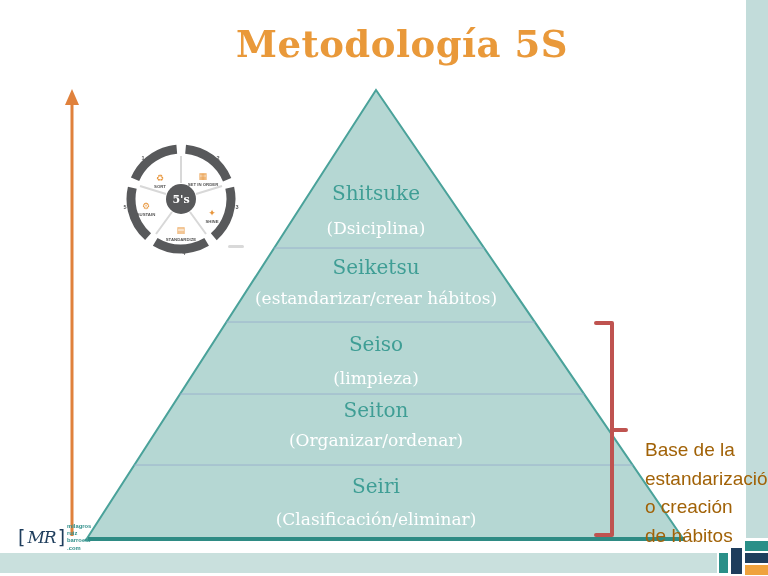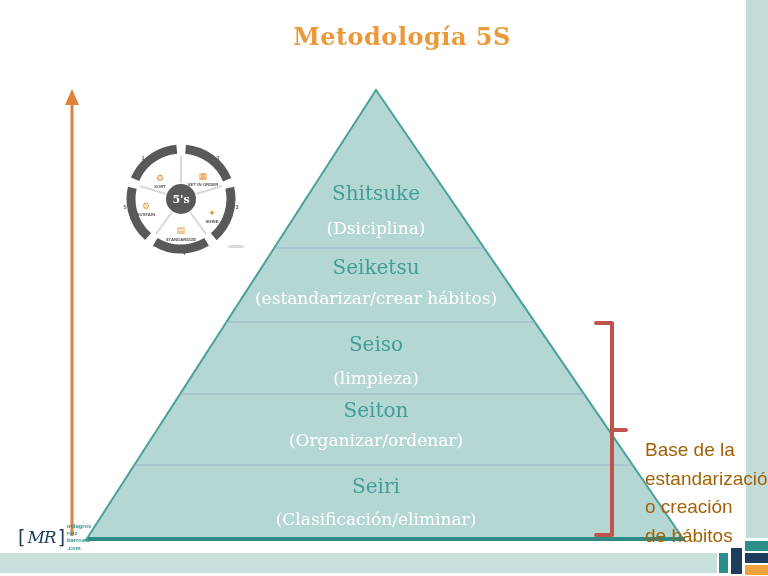--- a/index.html
+++ b/index.html
@@ -2,21 +2,21 @@
 <html><head>
 <meta charset="utf-8">
 <style>
   html,body{margin:0;padding:0;}
   body{width:768px;height:576px;position:relative;background:#ffffff;overflow:hidden;
        font-family:"Liberation Sans",sans-serif;}
   .abs{position:absolute;}
 
   
   #title{top:22px;left:0;right:0;text-align:center;padding-left:36px;
-         font-family:"DejaVu Serif",serif;font-weight:700;font-size:24px;
+         font-family:"DejaVu Serif",serif;font-weight:700;font-size:37px;
          letter-spacing:0.5px;color:#e9993a;}
 
   
   #right-stripe{right:0;top:0;width:22px;height:538px;background:#c2dcda;}
   #bottom-band{left:0;top:553px;width:717px;height:20px;background:#c9e0dd;}
   .sq{position:absolute;}
   #sq-teal-v{left:719px;top:553px;width:9px;height:20px;background:#2a8f88;}
   #sq-navy-v{left:731px;top:548px;width:11px;height:26px;background:#1e3d5c;}
   #sq-teal-h{left:745px;top:541px;width:23px;height:10px;background:#2a8f88;}
   #sq-navy-h{left:745px;top:553px;width:23px;height:10px;background:#1e3d5c;}

